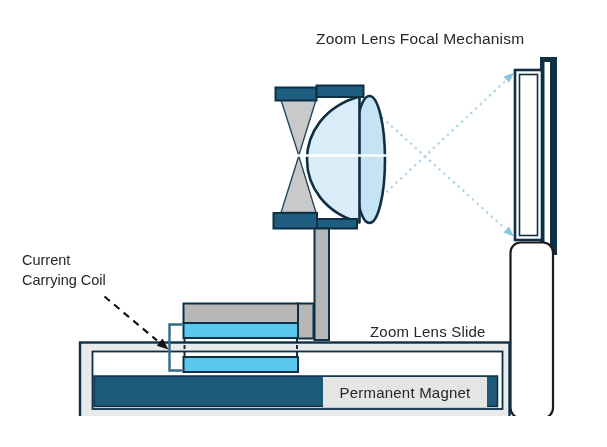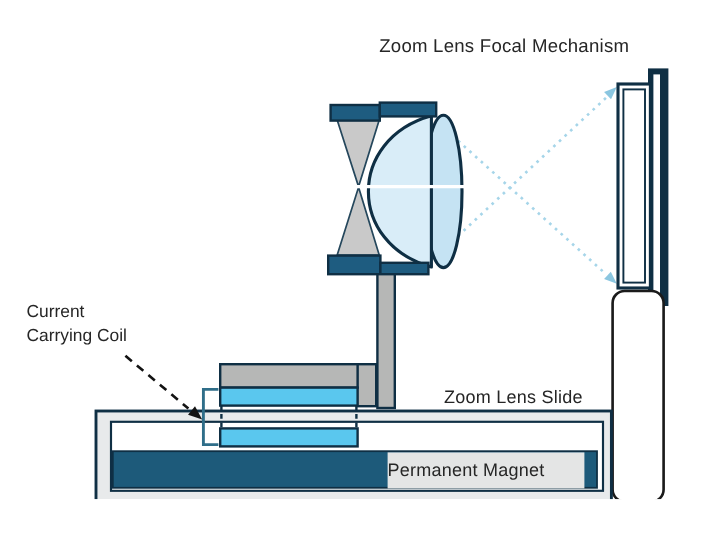--- a/index.html
+++ b/index.html
@@ -15,21 +15,21 @@
     position:absolute;
     color:#262626;
     white-space:nowrap;
   }
   .lbl-title{left:316px;top:30px;font-size:15.5px;letter-spacing:.2px;}
   .lbl-coil{left:22px;top:251px;font-size:14.5px;line-height:19.5px;}
   .lbl-slide{left:370px;top:323px;font-size:15px;letter-spacing:.2px;}
   .lbl-magnet{
     left:323px;top:377px;width:164px;height:30px;
     background:#e4e5e5;
-    display:flex;align-items:center;justify-content:flex-start;
+    display:flex;align-items:center;justify-content:center;
     font-size:15px;letter-spacing:.2px;
   }
 </style>
 </head>
 <body>
 
 <div id="stage">
 
   <svg id="diagram-svg" width="607" height="447" viewBox="0 0 607 447">
 

